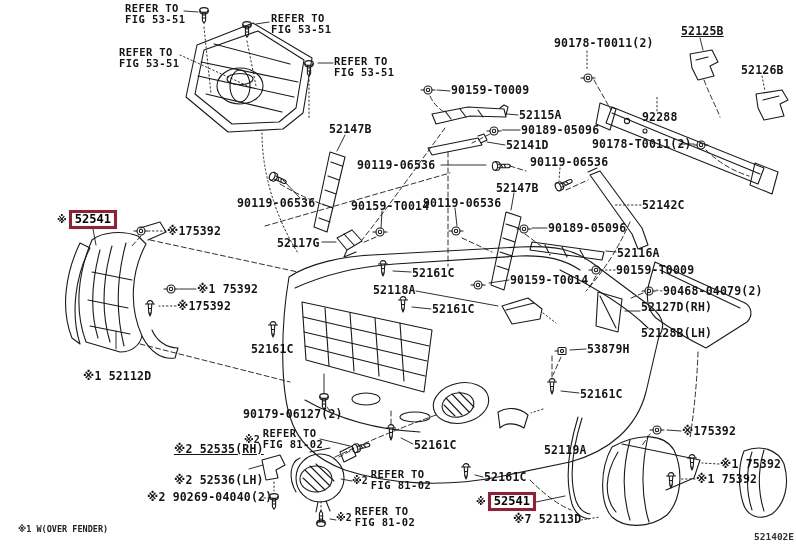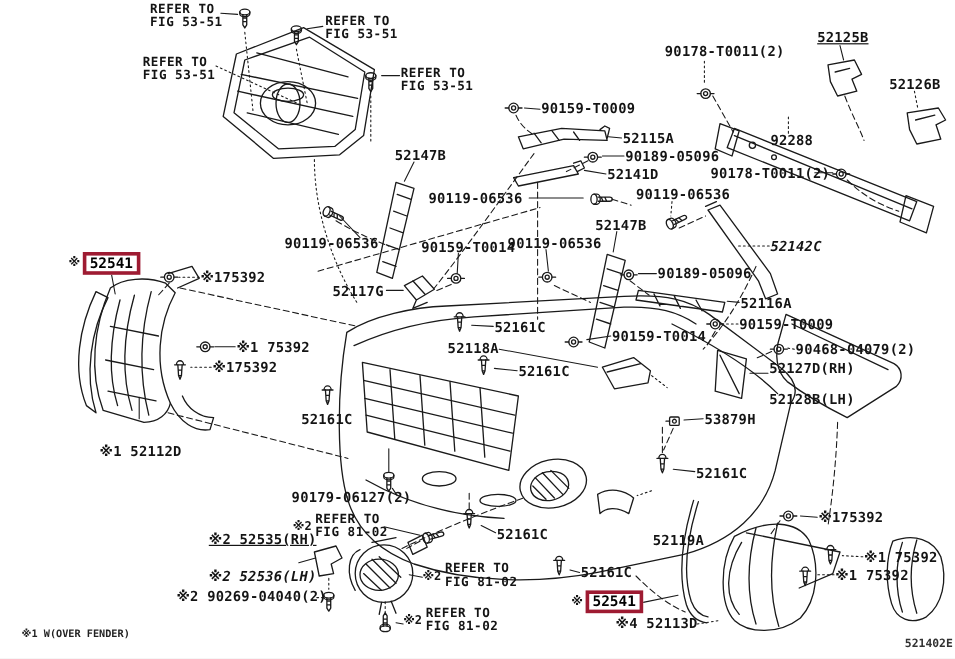--- a/index.html
+++ b/index.html
@@ -221,21 +221,21 @@
       <div class="part-label" style="left: 506px; top: 140px;">52141D</div>
       <div class="part-label" style="left: 642px; top: 112px;">92288</div>
       <div class="part-label" style="left: 592px; top: 139px;">90178-T0011(2)</div>
       <div class="part-label" style="left: 530px; top: 157px;">90119-06536</div>
       <div class="part-label" style="left: 329px; top: 124px;">52147B</div>
       <div class="part-label" style="left: 357px; top: 160px;">90119-06536</div>
       <div class="part-label" style="left: 237px; top: 198px;">90119-06536</div>
       <div class="part-label" style="left: 351px; top: 201px;">90159-T0014</div>
       <div class="part-label" style="left: 423px; top: 198px;">90119-06536</div>
       <div class="part-label" style="left: 496px; top: 183px;">52147B</div>
-      <div class="part-label" style="left: 642px; top: 200px; font-style: italic;">52142C</div>
+      <div class="part-label" style="left: 642px; top: 200px;">52142C</div>
       <div class="part-label" style="left: 548px; top: 223px;">90189-05096</div>
       <div class="part-label" style="left: 617px; top: 248px;">52116A</div>
       <div class="part-label" style="left: 616px; top: 265px;">90159-T0009</div>
       <div class="part-label" style="left: 663px; top: 286px;">90468-04079(2)</div>
       <div class="part-label" style="left: 641px; top: 302px;">52127D(RH)</div>
       <div class="part-label" style="left: 641px; top: 328px;">52128B(LH)</div>
       <div class="part-label" style="left: 277px; top: 238px;">52117G</div>
       <div class="part-label" style="left: 167px; top: 226px;">※175392</div>
       <div class="part-label" style="left: 197px; top: 284px;">※1 75392</div>
       <div class="part-label" style="left: 177px; top: 301px;">※175392</div>
@@ -244,27 +244,27 @@
       <div class="part-label" style="left: 373px; top: 285px;">52118A</div>
       <div class="part-label" style="left: 412px; top: 268px;">52161C</div>
       <div class="part-label" style="left: 432px; top: 304px;">52161C</div>
       <div class="part-label" style="left: 510px; top: 275px;">90159-T0014</div>
       <div class="part-label" style="left: 587px; top: 344px;">53879H</div>
       <div class="part-label" style="left: 580px; top: 389px;">52161C</div>
       <div class="part-label" style="left: 544px; top: 404px; margin-top: 41px;">52119A</div>
       <div class="part-label" style="left: 243px; top: 409px;">90179-06127(2)</div>
       <div class="part-label" style="left: 414px; top: 440px;">52161C</div>
       <div class="part-label" style="left: 174px; top: 444px; text-decoration: underline;">※2 52535(RH)</div>
-      <div class="part-label" style="left: 174px; top: 475px; font-style: italic;">※2 52536(LH)</div>
+      <div class="part-label" style="left: 174px; top: 475px;">※2 52536(LH)</div>
       <div class="part-label" style="left: 147px; top: 492px;">※2 90269-04040(2)</div>
       <div class="part-label" style="left: 484px; top: 472px;">52161C</div>
       <div class="part-label" style="left: 682px; top: 426px;">※175392</div>
       <div class="part-label" style="left: 720px; top: 459px;">※1 75392</div>
       <div class="part-label" style="left: 696px; top: 474px;">※1 75392</div>
-      <div class="part-label" style="left: 513px; top: 514px;">※4 52113D</div>
+      <div class="part-label" style="left: 513px; top: 514px;">※7 52113D</div>
       <div class="boxed-label" style="left: 57px; top: 210px;">
         <span class="pfx">※</span>
         <span class="boxed-num">52541</span>
       </div>
       <div class="boxed-label" style="left: 476px; top: 492px;">
         <span class="pfx">※</span>
         <span class="boxed-num">52541</span>
       </div>
       <div class="refer-label" style="left: 125px; top: 3px;">
         <div class="refer-lines"><div>REFER TO</div><div>FIG 53-51</div></div>

